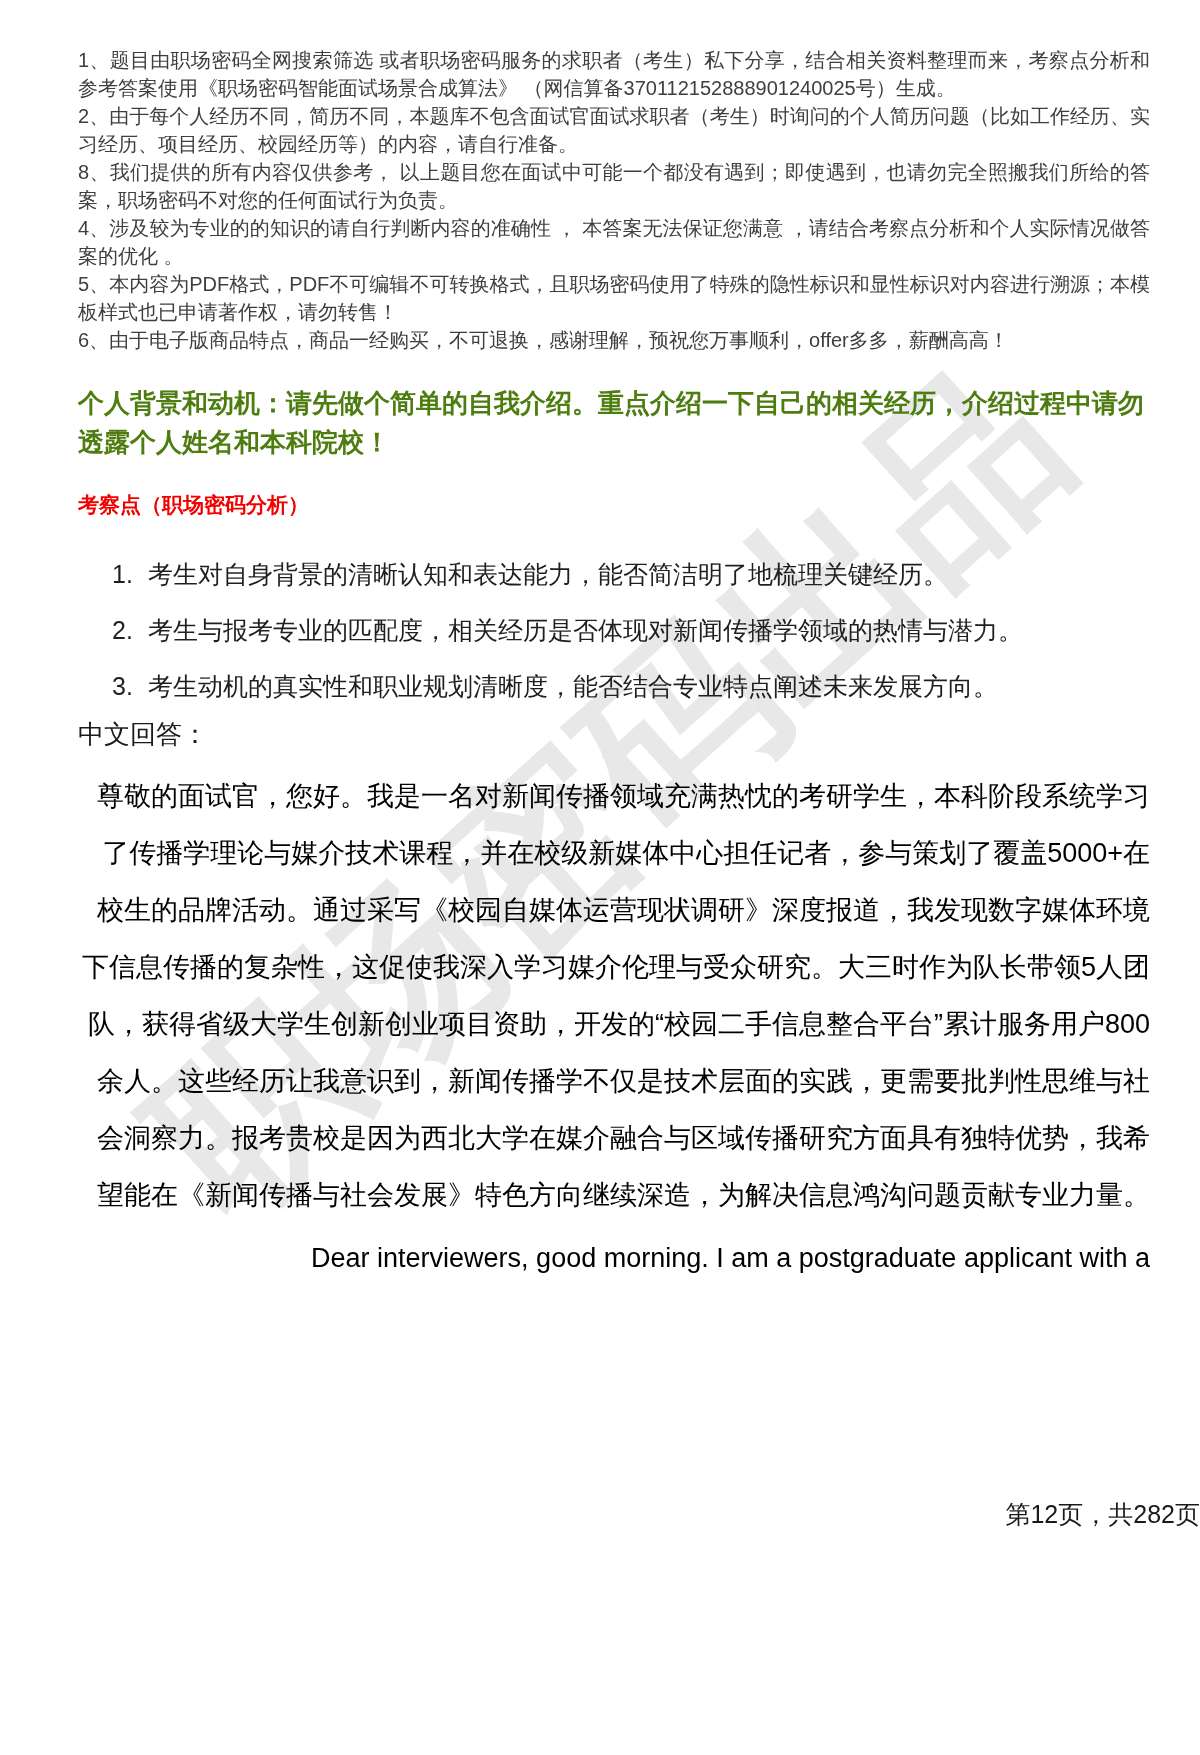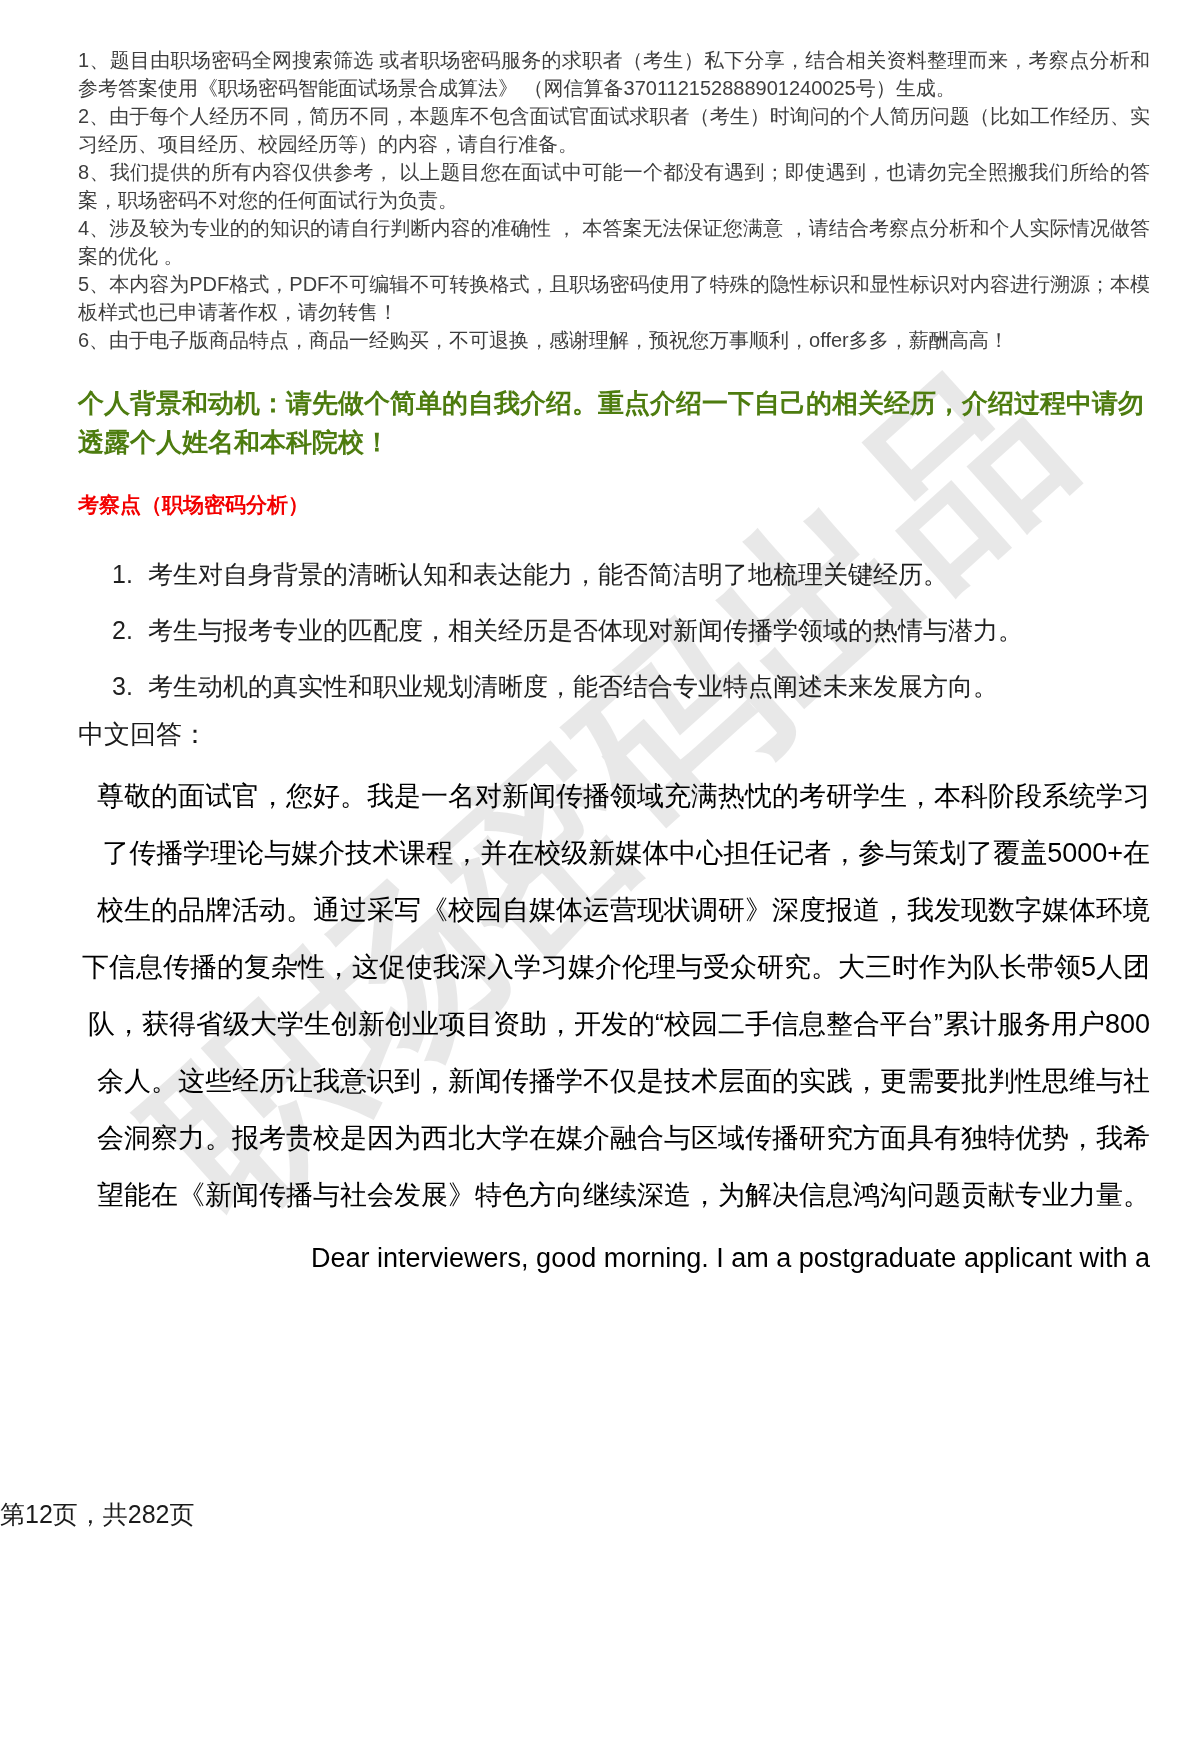--- a/index.html
+++ b/index.html
@@ -78,21 +78,21 @@
     line-height: 57px;
     color: #000000;
     text-align: right;
   }
   .en-label { margin-top: 26px; }
   .en-body { margin-top: 6px; }
   .page-footer {
     position: absolute;
     left: 0; top: 1498px;
     width: 1200px;
-    text-align: left;
+    text-align: right;
     font-size: 25px;
     color: #1a1a1a;
     z-index: 1;
   }
 </style>
 </head>
 <body>
 
 <div class="page">
 

